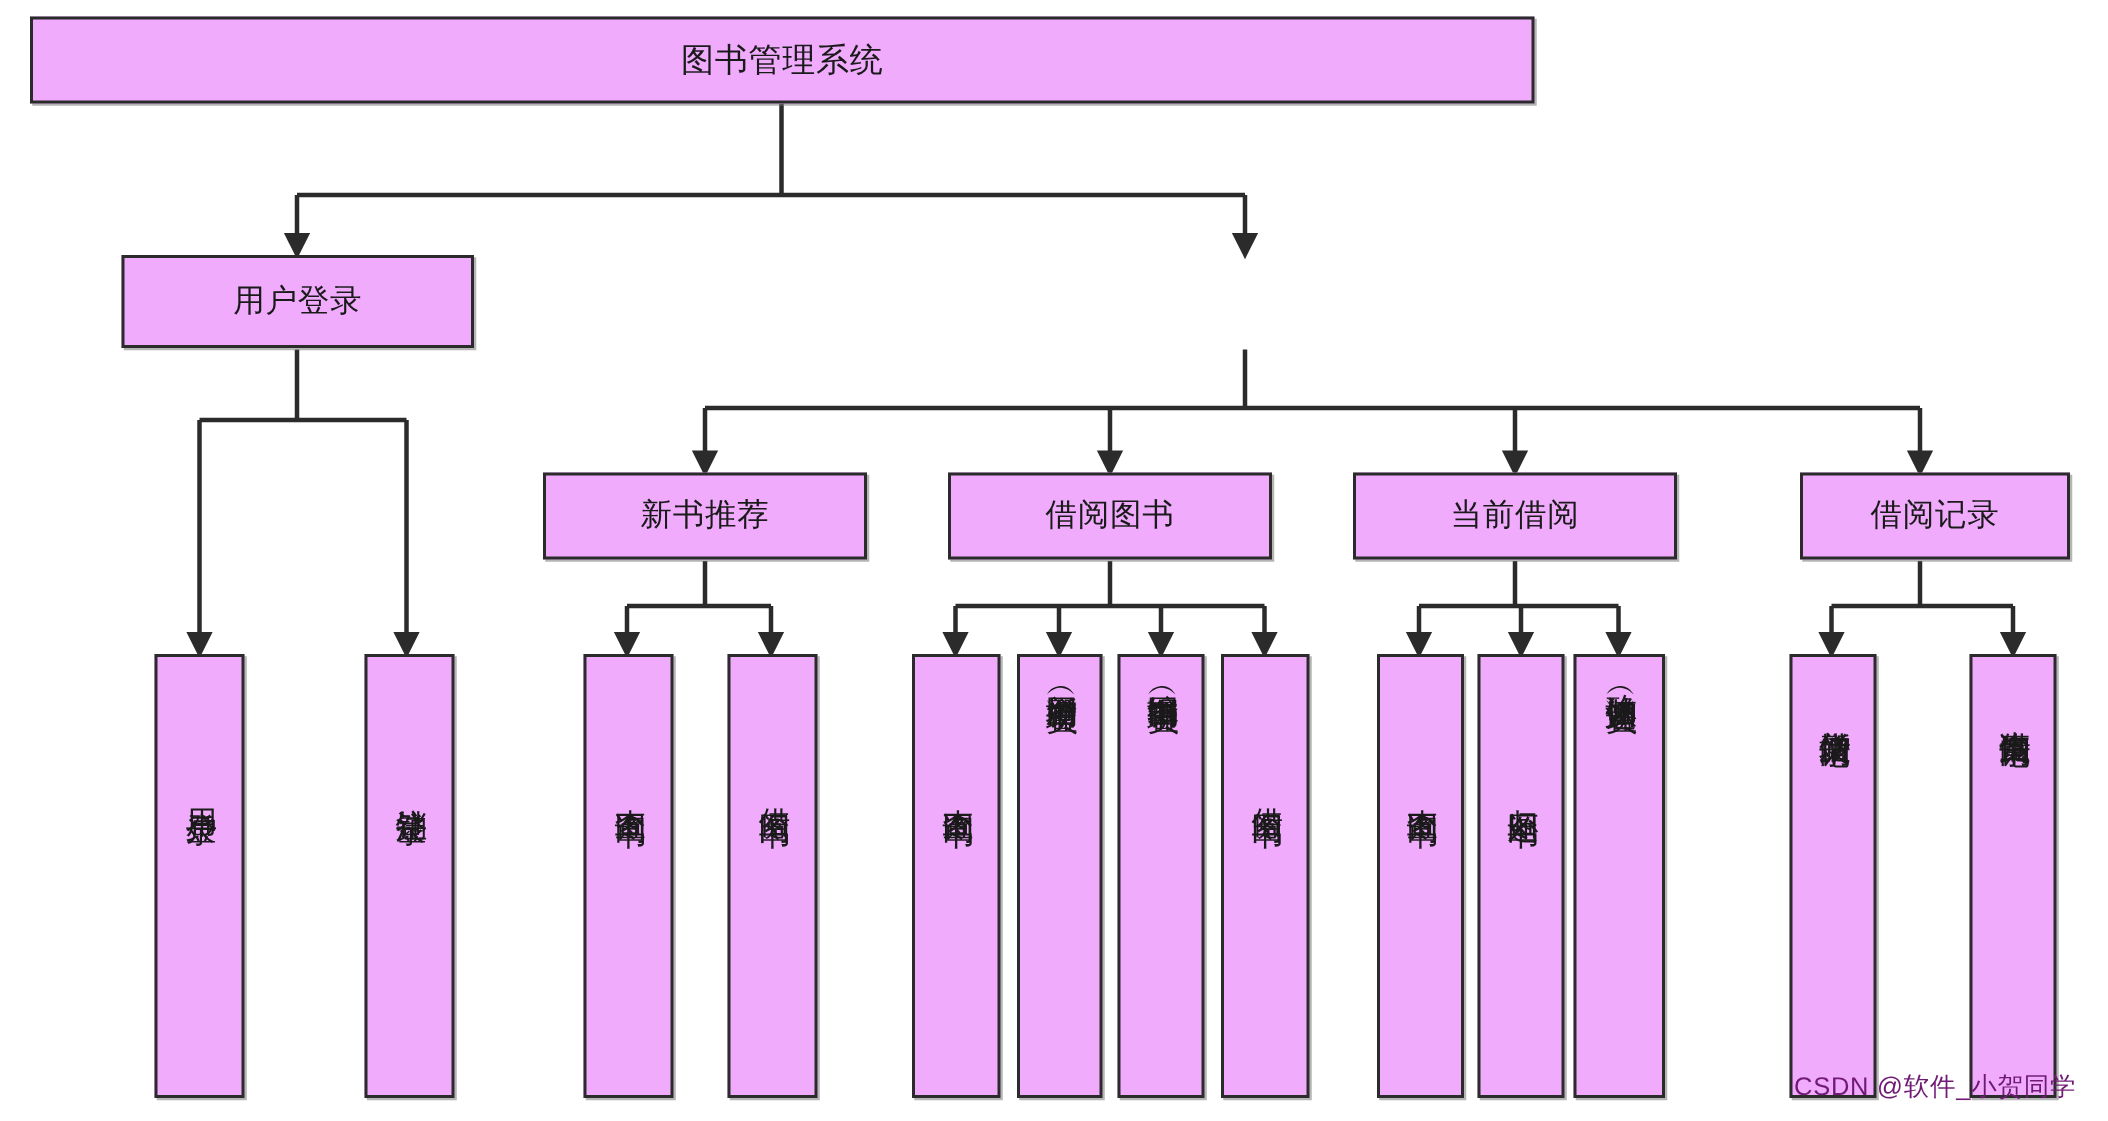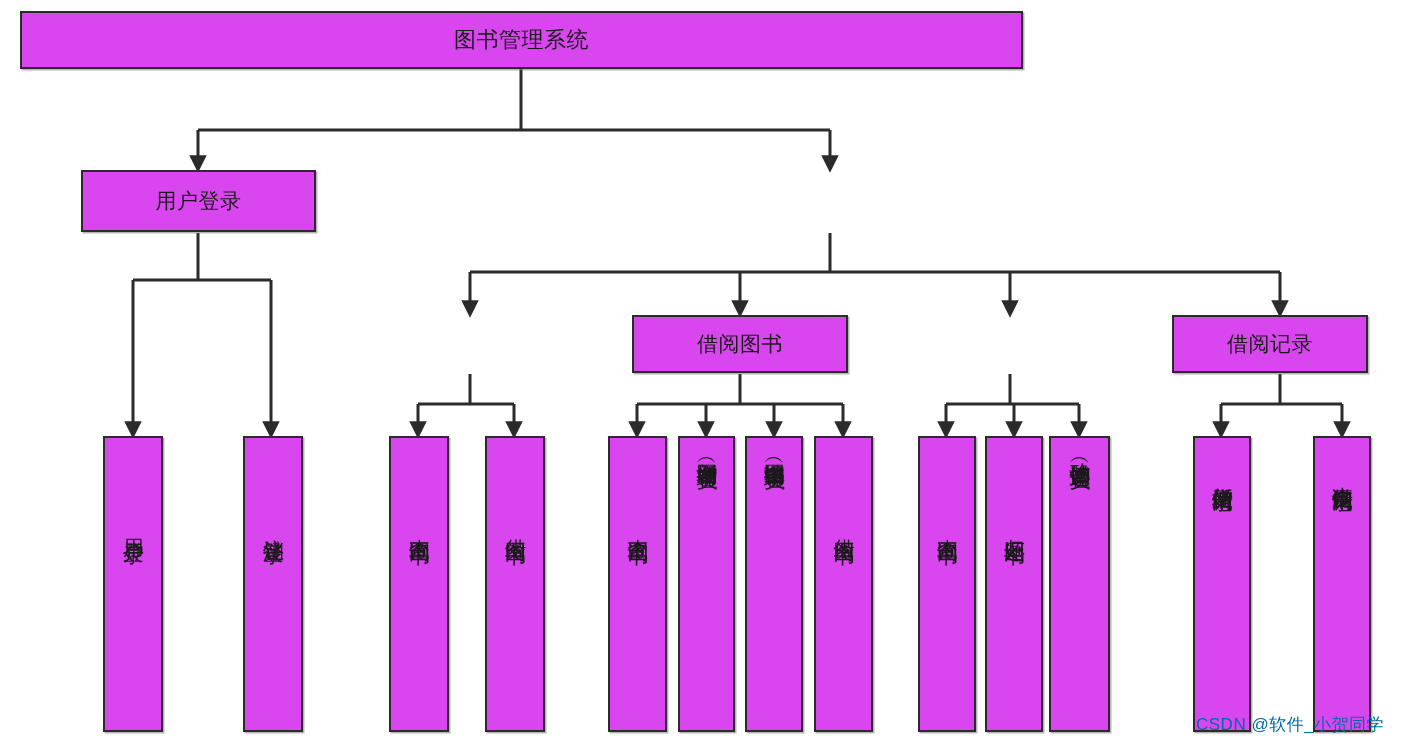--- a/index.html
+++ b/index.html
@@ -23,21 +23,21 @@
     left: 0;
     top: 0;
     width: 1405px;
     height: 747px;
     pointer-events: none;
   }
   .node {
     position: absolute;
     box-sizing: border-box;
     border: 2.5px solid #2b2b2b;
-    background: #d946ef;
+    background: #f0abfc;
     display: flex;
     align-items: center;
     justify-content: center;
     box-shadow: 1.5px 1.5px 0 rgba(120,120,120,0.55);
   }
   .node .lbl {
     display: block;
     text-align: center;
     line-height: 1.05;
     white-space: nowrap;
@@ -60,21 +60,21 @@
     text-orientation: upright;
     font-size: 21px;
     line-height: 1.18;
     letter-spacing: 2px;
     white-space: nowrap;
   }
   .node.v.tall .lbl { letter-spacing: 1px; }
   .watermark {
     position: absolute;
     font-size: 17px;
-    color: #0369a1;
+    color: #701a75;
     letter-spacing: 0.5px;
     white-space: nowrap;
     user-select: none;
   }
 </style>
 </head>
 <body>
 
 <div id="canvas">
 
@@ -130,27 +130,33 @@
 
   <div class="node h root" style="left:20px; top:11px; width:1003px; height:58px;">
     <span class="lbl">图书管理系统</span>
   </div>
 
   <div class="node h" style="left:81px; top:170px; width:235px; height:62px;">
     <span class="lbl">用户登录</span>
   </div>
 
 
+  <div class="node h" style="left:362px; top:315px; width:216px; height:58px;">
+    <span class="lbl">新书推荐</span>
+  </div>
 
   <div class="node h" style="left:632px; top:315px; width:216px; height:58px;">
     <span class="lbl">借阅图书</span>
   </div>
 
-
-  <div class="node h" style="left:1172px; top:315px; width:196px; height:58px;">
+  <div class="node h" style="left:902px; top:315px; width:216px; height:58px;">
+    <span class="lbl">当前借阅</span>
+  </div>
+
+  <div class="node h" style="left:1200px; top:315px; width:180px; height:58px;">
     <span class="lbl">借阅记录</span>
   </div>
 
   <div class="node v" style="left:103px; top:436px; width:60px; height:296px; padding-top:84px;">
     <span class="lbl">用户登录</span>
   </div>
   <div class="node v" style="left:243px; top:436px; width:60px; height:296px; padding-top:84px;">
     <span class="lbl">注销登录</span>
   </div>
 

